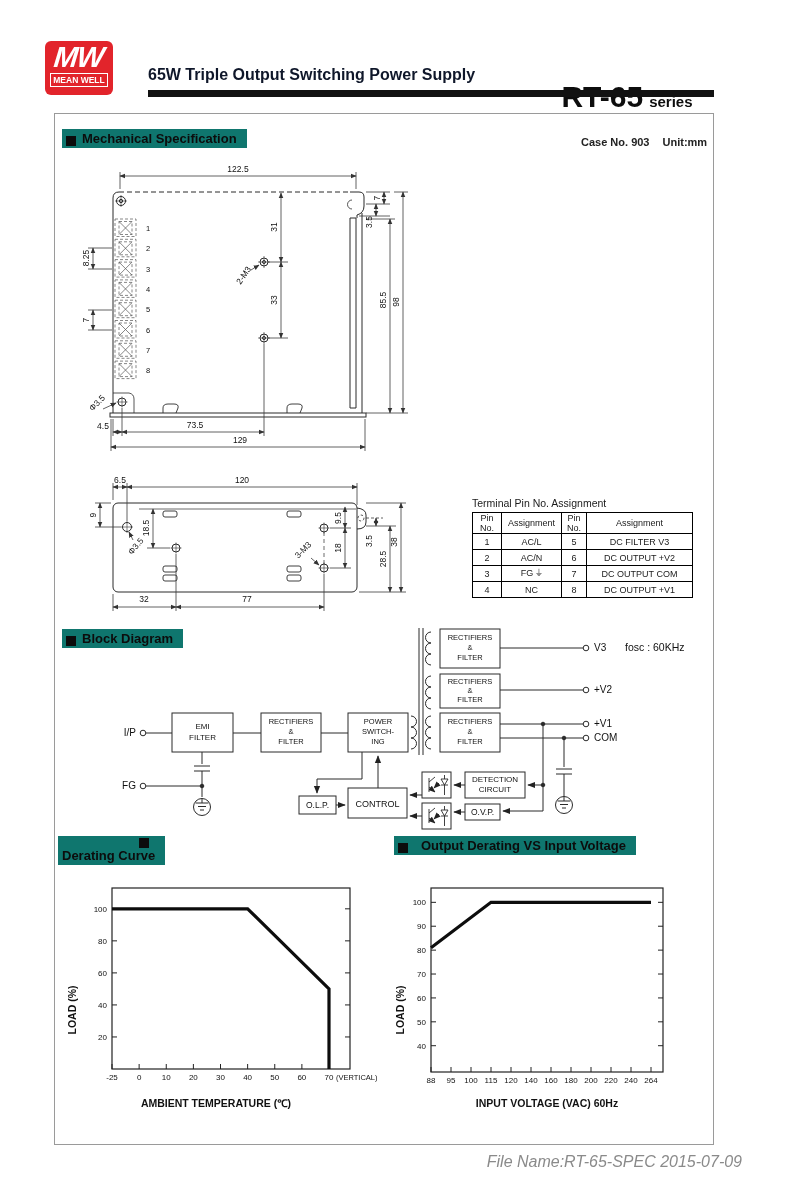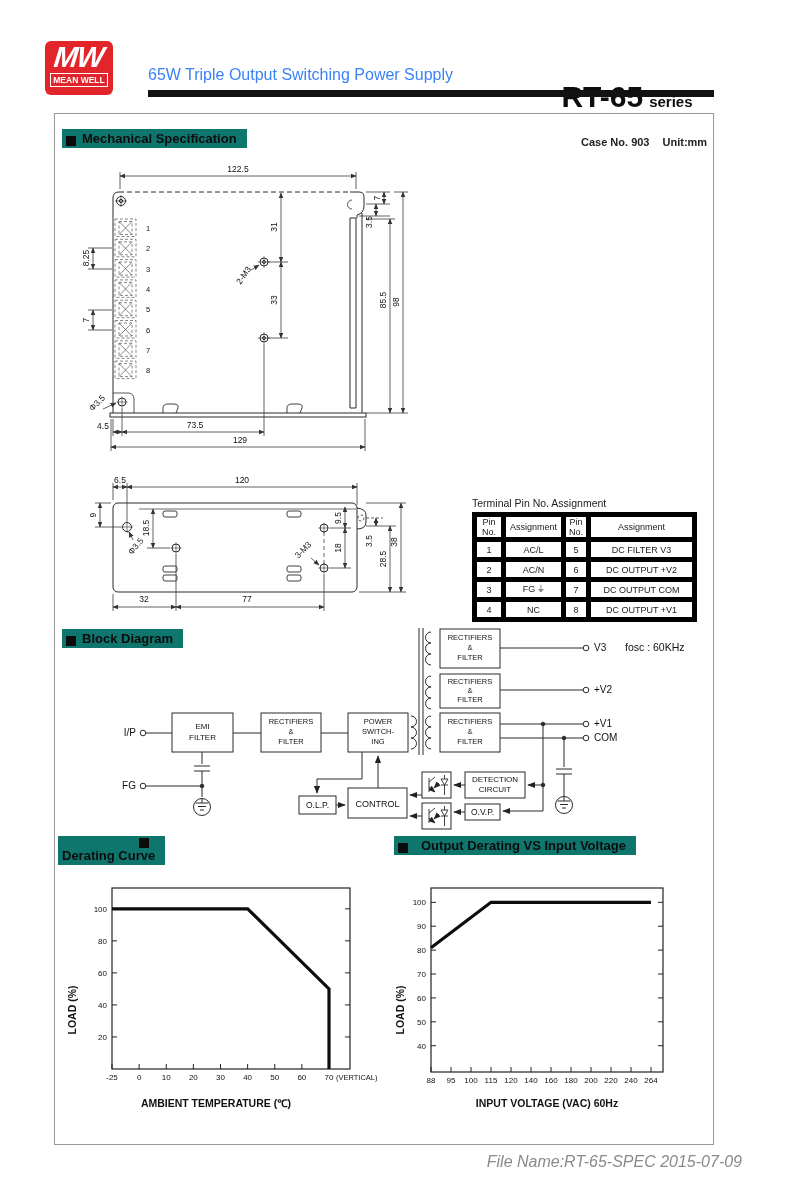--- a/index.html
+++ b/index.html
@@ -6,39 +6,39 @@
   body{width:800px;height:1200px;position:relative;background:#ffffff;
        font-family:"Liberation Sans",sans-serif;color:#111;}
   .abs{position:absolute;}
   
   .logo{left:45px;top:41px;width:68px;height:54px;background:#e2242b;border-radius:6px;
         display:flex;flex-direction:column;align-items:center;justify-content:flex-start;}
   .logo .mw{color:#fff;font-size:29px;font-weight:bold;font-style:italic;line-height:30px;margin-top:1px;
             letter-spacing:-1px;transform:skewX(-6deg);}
   .logo .mwname{color:#fff;font-size:8.5px;font-weight:bold;border:1.5px solid #fff;
             padding:1px 2px;margin-top:1px;letter-spacing:0px;white-space:nowrap;}
-  .doc-title{left:148px;top:66px;font-size:16px;font-weight:400;letter-spacing:0px;color:#3b82f6;}
+  .doc-title{left:148px;top:66px;font-size:16px;font-weight:700;letter-spacing:0px;color:#0f172a;}
   .series-wrap{left:540px;top:56px;width:174px;text-align:center;white-space:nowrap;margin-top:24px;}
   .series-name{font-size:30px;font-weight:800;letter-spacing:0px;color:#0d0d0d;}
   .series-suffix{font-size:15px;font-weight:700;margin-left:6px;color:#0d0d0d;}
   .header-bar{left:148px;top:90px;width:566px;height:7px;background:#121212;}
   
   .frame{left:54px;top:113px;width:658px;height:1030px;border:1.5px solid #9a9a9a;background:#fff;}
   
   .sec{display:inline-flex;align-items:flex-end;background:#0f766e;padding:2px 10px 2px 4px;}
   .sec .bullet{width:10px;height:10px;background:#0c0c0c;margin-right:6px;flex:0 0 auto;}
   .sec .sec-label{font-size:13px;font-weight:bold;color:#0c0c0c;white-space:nowrap;}
   .case-info{left:573px;top:136px;font-size:11px;font-weight:600;color:#222;white-space:nowrap;}
   .case-info span{margin-left:10px;}
   .case-info span:first-child{margin-left:8px;}
   
   .pin-wrap{left:472px;top:497px;}
   .pin-title{font-size:10.5px;color:#1a1a1a;margin-bottom:3px;}
   table.pin{border-collapse:collapse;}
-  table.pin th,table.pin td{border:5px solid #000000;font-size:9px;font-weight:normal;
+  table.pin th,table.pin td{border:1px solid #000000;font-size:9px;font-weight:normal;
       text-align:center;padding:0 2px;height:15px;color:#1a1a1a;
       font-family:"Liberation Sans","DejaVu Sans",sans-serif;}
   .cw0{width:29px;} .cw1{width:60px;} .cw2{width:25px;} .cw3{width:106px;}
   
   .footer{left:470px;top:1153px;width:272px;text-align:right;font-size:16px;font-style:italic;color:#8a8a8a;}
   svg{position:absolute;overflow:visible;}
   svg text{font-family:"Liberation Sans",sans-serif;}
 </style>
 </head>
 <body>

